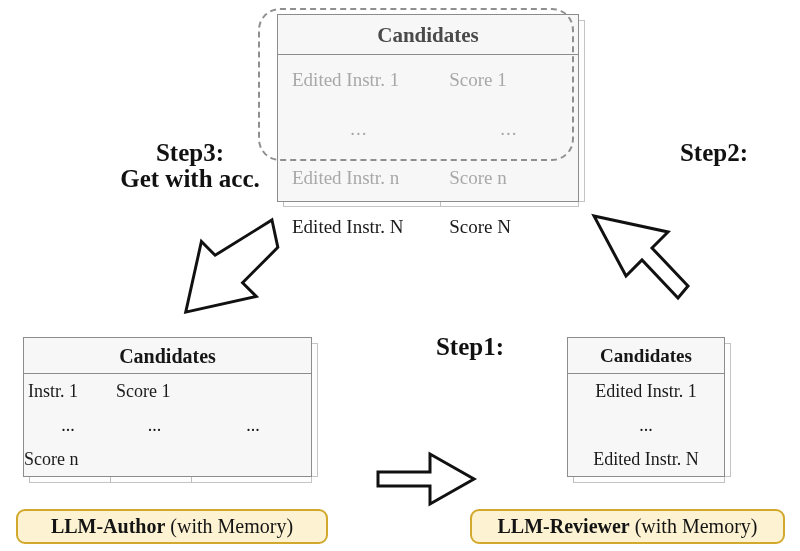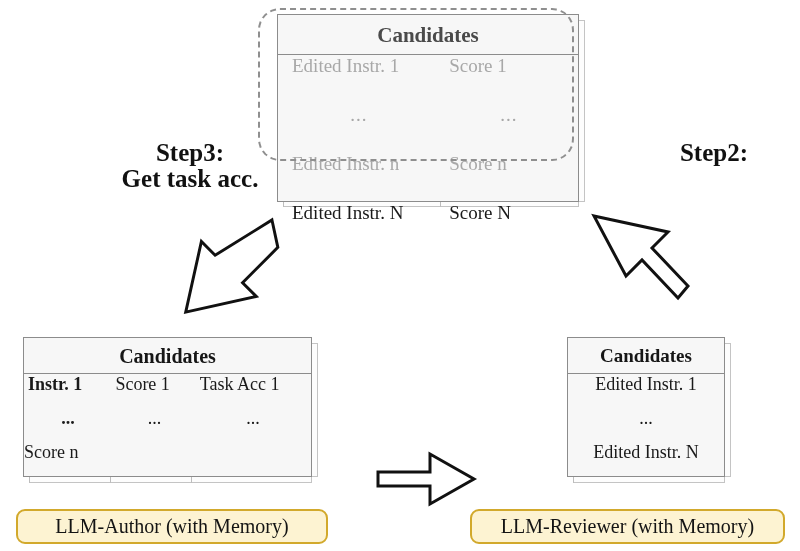--- a/index.html
+++ b/index.html
@@ -29,20 +29,21 @@
     font-weight: bold;
     border-bottom: 1px solid #8c8c8c;
     background: #f7f7f7;
     white-space: nowrap;
   }
   .card .rows {
     box-sizing: border-box;
   }
   .row {
     display: flex;
+    align-items: center;
     white-space: nowrap;
   }
   .cell {
     text-align: center;
     white-space: nowrap;
   }
 
   
   .stack-under {
     position: absolute;
@@ -107,21 +108,21 @@
     height: 140px;
     font-size: 18px;
   }
   #left-card .hdr {
     height: 36px;
     line-height: 36px;
     font-size: 20px;
     color: #161616;
   }
   #left-card .row { height: 34px; }
-  #left-card .c1 { width: 88px; padding-left: 4px; text-align: left; font-weight: bold;}
+  #left-card .c1 { width: 88px; padding-left: 4px; text-align: left;}
   #left-card .c2 { width: 85px; text-align: left;}
   #left-card .c3 { width: 112px; text-align: left;}
 
   
   #right-card {
     left: 567px;
     top: 337px;
     width: 158px;
     height: 140px;
     font-size: 18px;
@@ -163,21 +164,21 @@
     border: 2px solid #d2a92c;
     border-radius: 9px;
     text-align: center;
     font-size: 20px;
     white-space: nowrap;
     color: #141414;
     display: flex;
     align-items: center;
     justify-content: center;
   }
-  .badge b { font-weight: normal; }
+  .badge b { font-weight: bold; }
   .badge span.lite { font-weight: normal; }
   #badge-author { left: 16px; top: 509px; width: 312px; height: 35px; }
   #badge-reviewer { left: 470px; top: 509px; width: 315px; height: 35px; }
 </style>
 </head>
 <body>
 
 <div class="stack-side" style="left:579px; top:20px; width:6px; height:182px;"></div>
 <div class="stack-under" style="left:283px; top:200px; width:296px; height:7px;"></div>
 <div class="tick" style="left:283px; top:200px; height:7px;"></div>
@@ -201,21 +202,21 @@
     <div class="row">
       <div class="cell c1">Edited Instr. N</div>
       <div class="cell c2">Score N</div>
     </div>
   </div>
 </div>
 <div id="dashed-region"></div>
 
 <div class="step-label" id="step3-label">
   <div>Step3:</div>
-  <div>Get task acc.</div>
+  <div>Get with acc.</div>
 </div>
 <svg class="arrow-svg" id="arrow-step3" width="110" height="108" viewBox="0 0 110 108">
   <polygon points="102,2 108,30 72,66 86,80 14,96 30,24 44,38" fill="#ffffff" stroke="#111111" stroke-width="3" stroke-linejoin="miter" transform="translate(-4,4) scale(0.98)"></polygon>
 </svg>
 
 <div class="step-label" id="step2-label">
   <div>Step2:</div>
 </div>
 <svg class="arrow-svg" id="arrow-step2" width="112" height="112" viewBox="0 0 112 112">
   <polygon points="6,18 80,34 64,50 100,88 90,100 54,62 38,78" fill="#ffffff" stroke="#111111" stroke-width="3" stroke-linejoin="miter"></polygon>
@@ -226,34 +227,34 @@
 <div class="tick" style="left:29px; top:476px; height:7px;"></div>
 <div class="tick" style="left:110px; top:476px; height:7px;"></div>
 <div class="tick" style="left:191px; top:476px; height:7px;"></div>
 
 <div class="card" id="left-card">
   <div class="hdr">Candidates</div>
   <div class="rows">
     <div class="row">
       <div class="cell c1">Instr. 1</div>
       <div class="cell c2">Score 1</div>
-      <div class="cell c3">Task Acc 1</div>
     </div>
     <div class="row">
       <div class="cell c1" style="text-align:center;padding-left:0;">...</div>
       <div class="cell c2" style="text-align:center;">...</div>
       <div class="cell c3" style="text-align:center;">...</div>
     </div>
     <div class="row">
       <div class="cell c2">Score n</div>
     </div>
   </div>
 </div>
 
 <div class="step-label" id="step1-label">
+  <div>Step1:</div>
 </div>
 <svg class="arrow-svg" id="arrow-step1" width="106" height="62" viewBox="0 0 106 62">
   <polygon points="4,24 56,24 56,6 100,31 56,56 56,38 4,38" fill="#ffffff" stroke="#111111" stroke-width="3" stroke-linejoin="miter"></polygon>
 </svg>
 
 <div class="stack-side" style="left:725px; top:343px; width:6px; height:134px;"></div>
 <div class="stack-under" style="left:573px; top:476px; width:152px; height:7px;"></div>
 <div class="tick" style="left:573px; top:476px; height:7px;"></div>
 
 <div class="card" id="right-card">

